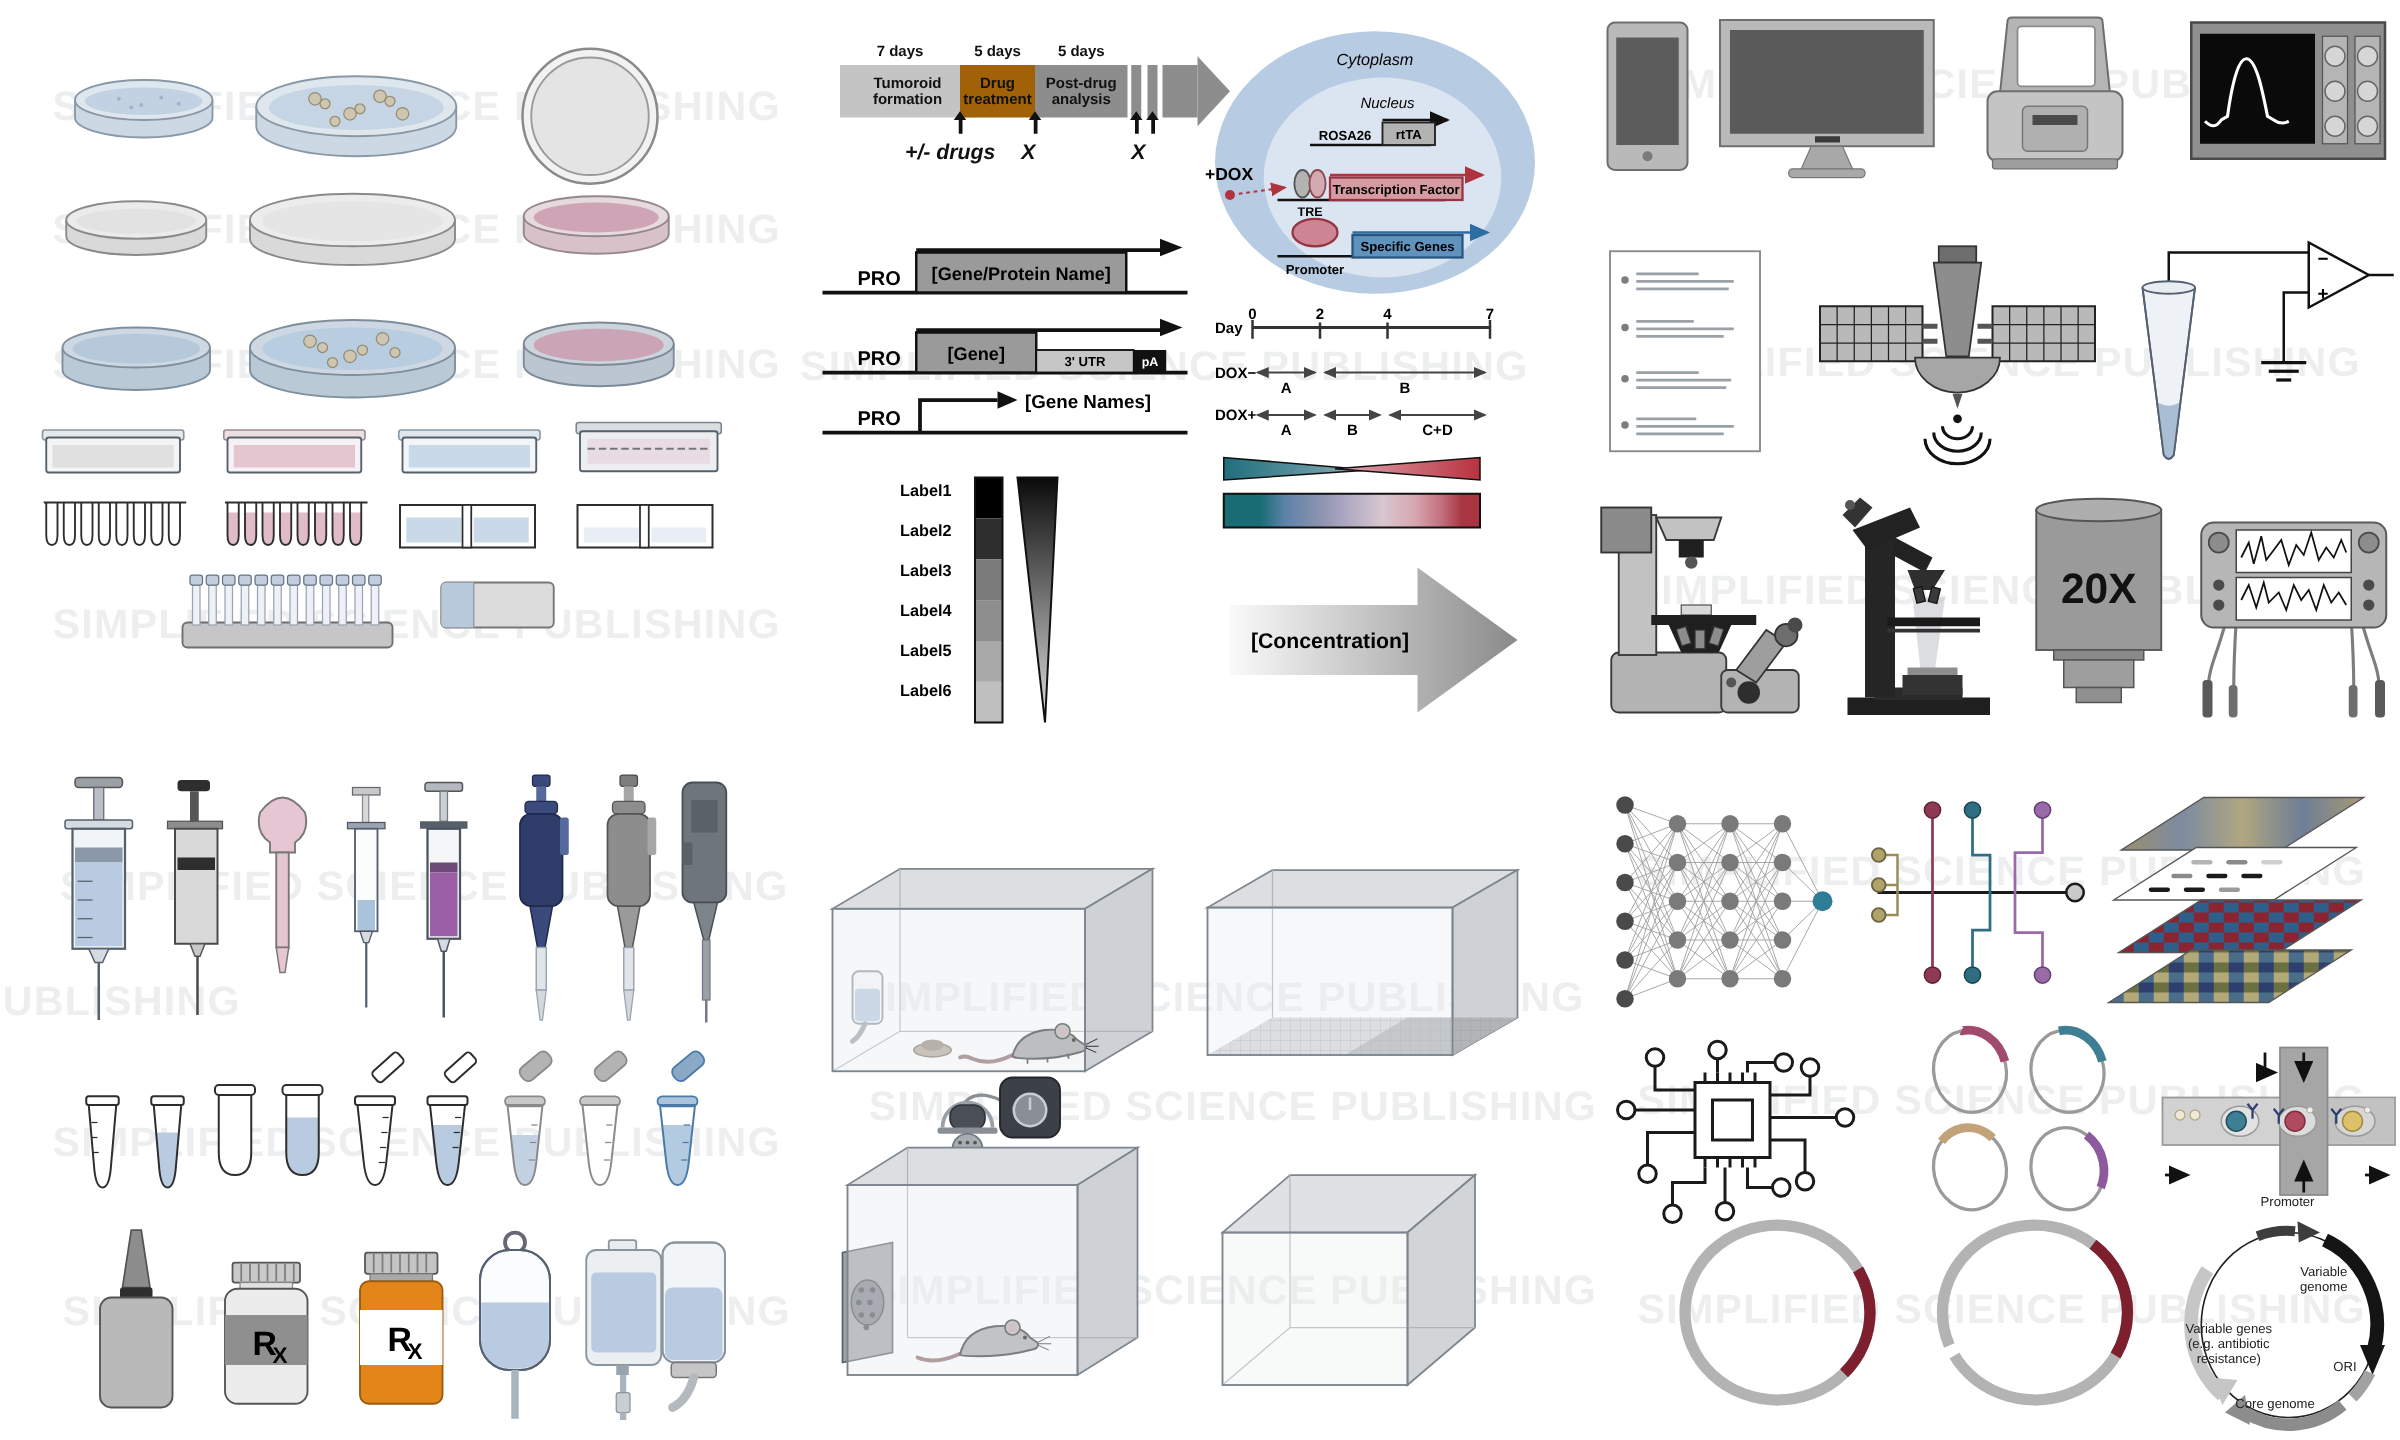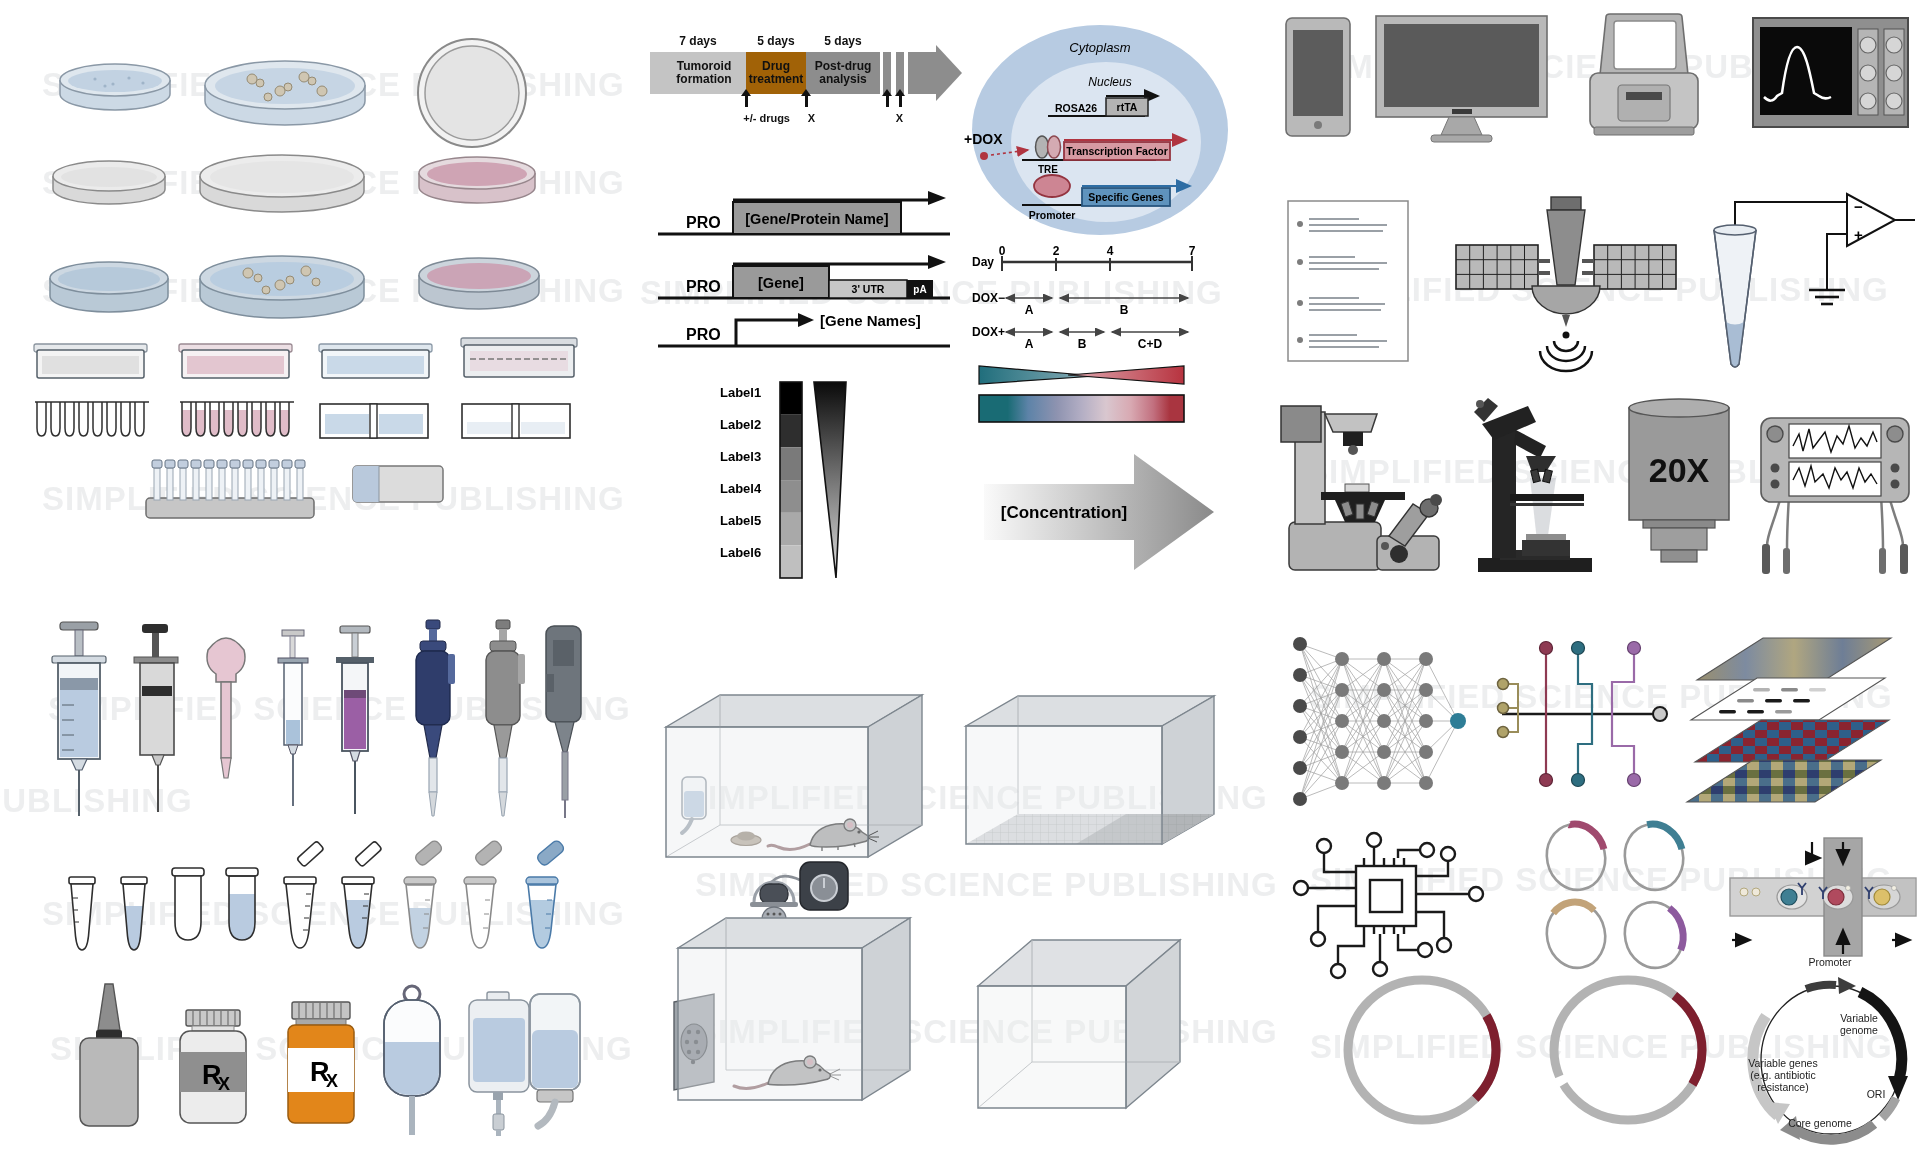--- a/index.html
+++ b/index.html
@@ -13,21 +13,21 @@
   
   .tl-dur{position:absolute;top:0;height:16px;text-align:center;font-weight:700;font-size:12px;}
   .tl-phase{position:absolute;top:18px;height:42px;display:flex;align-items:center;justify-content:center;
             text-align:center;font-weight:700;font-size:12px;line-height:1.05;}
   .tl-block{position:absolute;top:18px;height:42px;background:#8d8d8d;}
   .tl-head{position:absolute;top:11px;width:0;height:0;border-top:28px solid transparent;
            border-bottom:28px solid transparent;border-left:26px solid #8d8d8d;}
   .upA{position:absolute;width:3px;height:11px;background:#111;}
   .upA::before{content:"";position:absolute;left:-4px;top:-7px;border:5px solid transparent;
                border-bottom:7px solid #111;border-top:0;}
-  .annL{position:absolute;text-align:right;font-weight:700;font-size:11px;}
+  .annL{position:absolute;text-align:left;font-weight:700;font-size:17px;font-style:italic;}
   .pmapL{position:absolute;font-size:10.5px;line-height:1.15;text-align:center;color:#222;}
   #nn-edges line{stroke:#9f9f9f;stroke-width:.8;opacity:.9;}
 </style>
 </head>
 <body>
 
 <div id="canvas">
 
   <div class="wm" style="left:42px;top:66px">SIMPLIFIED SCIENCE PUBLISHING</div>
   <div class="wm" style="left:42px;top:164px">SIMPLIFIED SCIENCE PUBLISHING</div>
@@ -212,21 +212,21 @@
       <use href="#rtube" x="123"></use>
       <use href="#rtube" x="136"></use>
       <use href="#rtube" x="149"></use>
   </svg>
   <svg class="abs" style="left:352px;top:465px" width="92" height="38" viewBox="0 0 92 38">
     <rect x="1" y="1" width="90" height="36" rx="4" fill="#dcdcdc" stroke="#777" stroke-width="1.5"></rect>
     <path d="M1,5 Q1,1 5,1 H27 V37 H5 Q1,37 1,33 Z" fill="#b9c9dc"></path>
     <line x1="27" y1="1" x2="27" y2="37" stroke="#8a949e" stroke-width="1"></line>
   </svg>
 
-  <div class="abs" style="left:650px;top:34px;width:322px;height:104px">
+  <div class="abs" style="left:672px;top:34px;width:322px;height:104px">
     <div class="tl-dur" style="left:0;width:96px">7 days</div>
     <div class="tl-dur" style="left:96px;width:60px">5 days</div>
     <div class="tl-dur" style="left:156px;width:74px">5 days</div>
     <div class="tl-phase" style="left:0;width:108px;background:#c4c4c4">Tumoroid formation</div>
     <div class="tl-phase" style="left:96px;width:60px;background:#a16207">Drug treatment</div>
     <div class="tl-phase" style="left:156px;width:74px;background:#8d8d8d">Post-drug analysis</div>
     <div class="tl-block" style="left:233px;width:8px"></div>
     <div class="tl-block" style="left:246px;width:8px"></div>
     <div class="tl-block" style="left:258px;width:28px"></div>
     <div class="tl-head" style="left:286px"></div>

